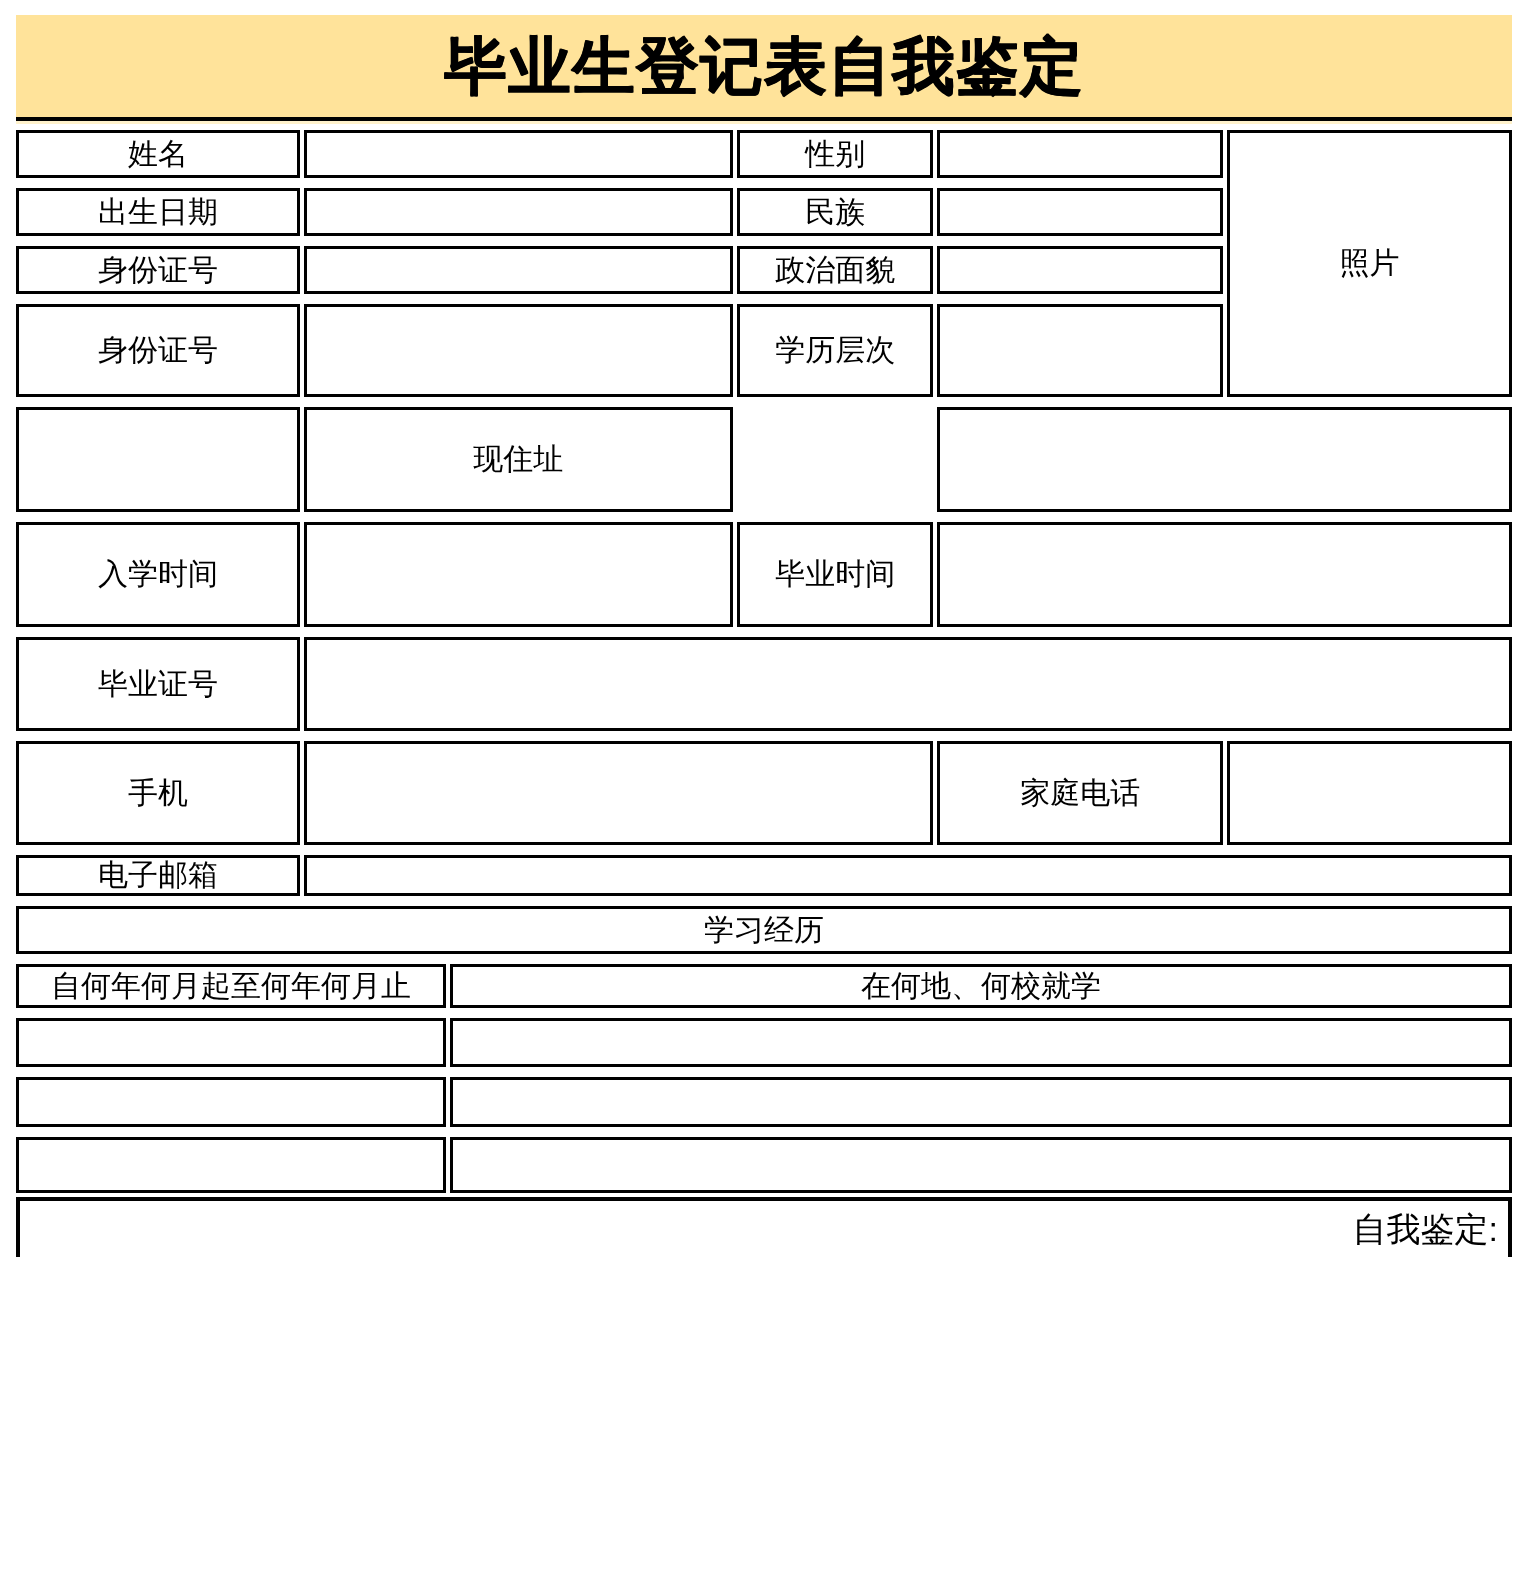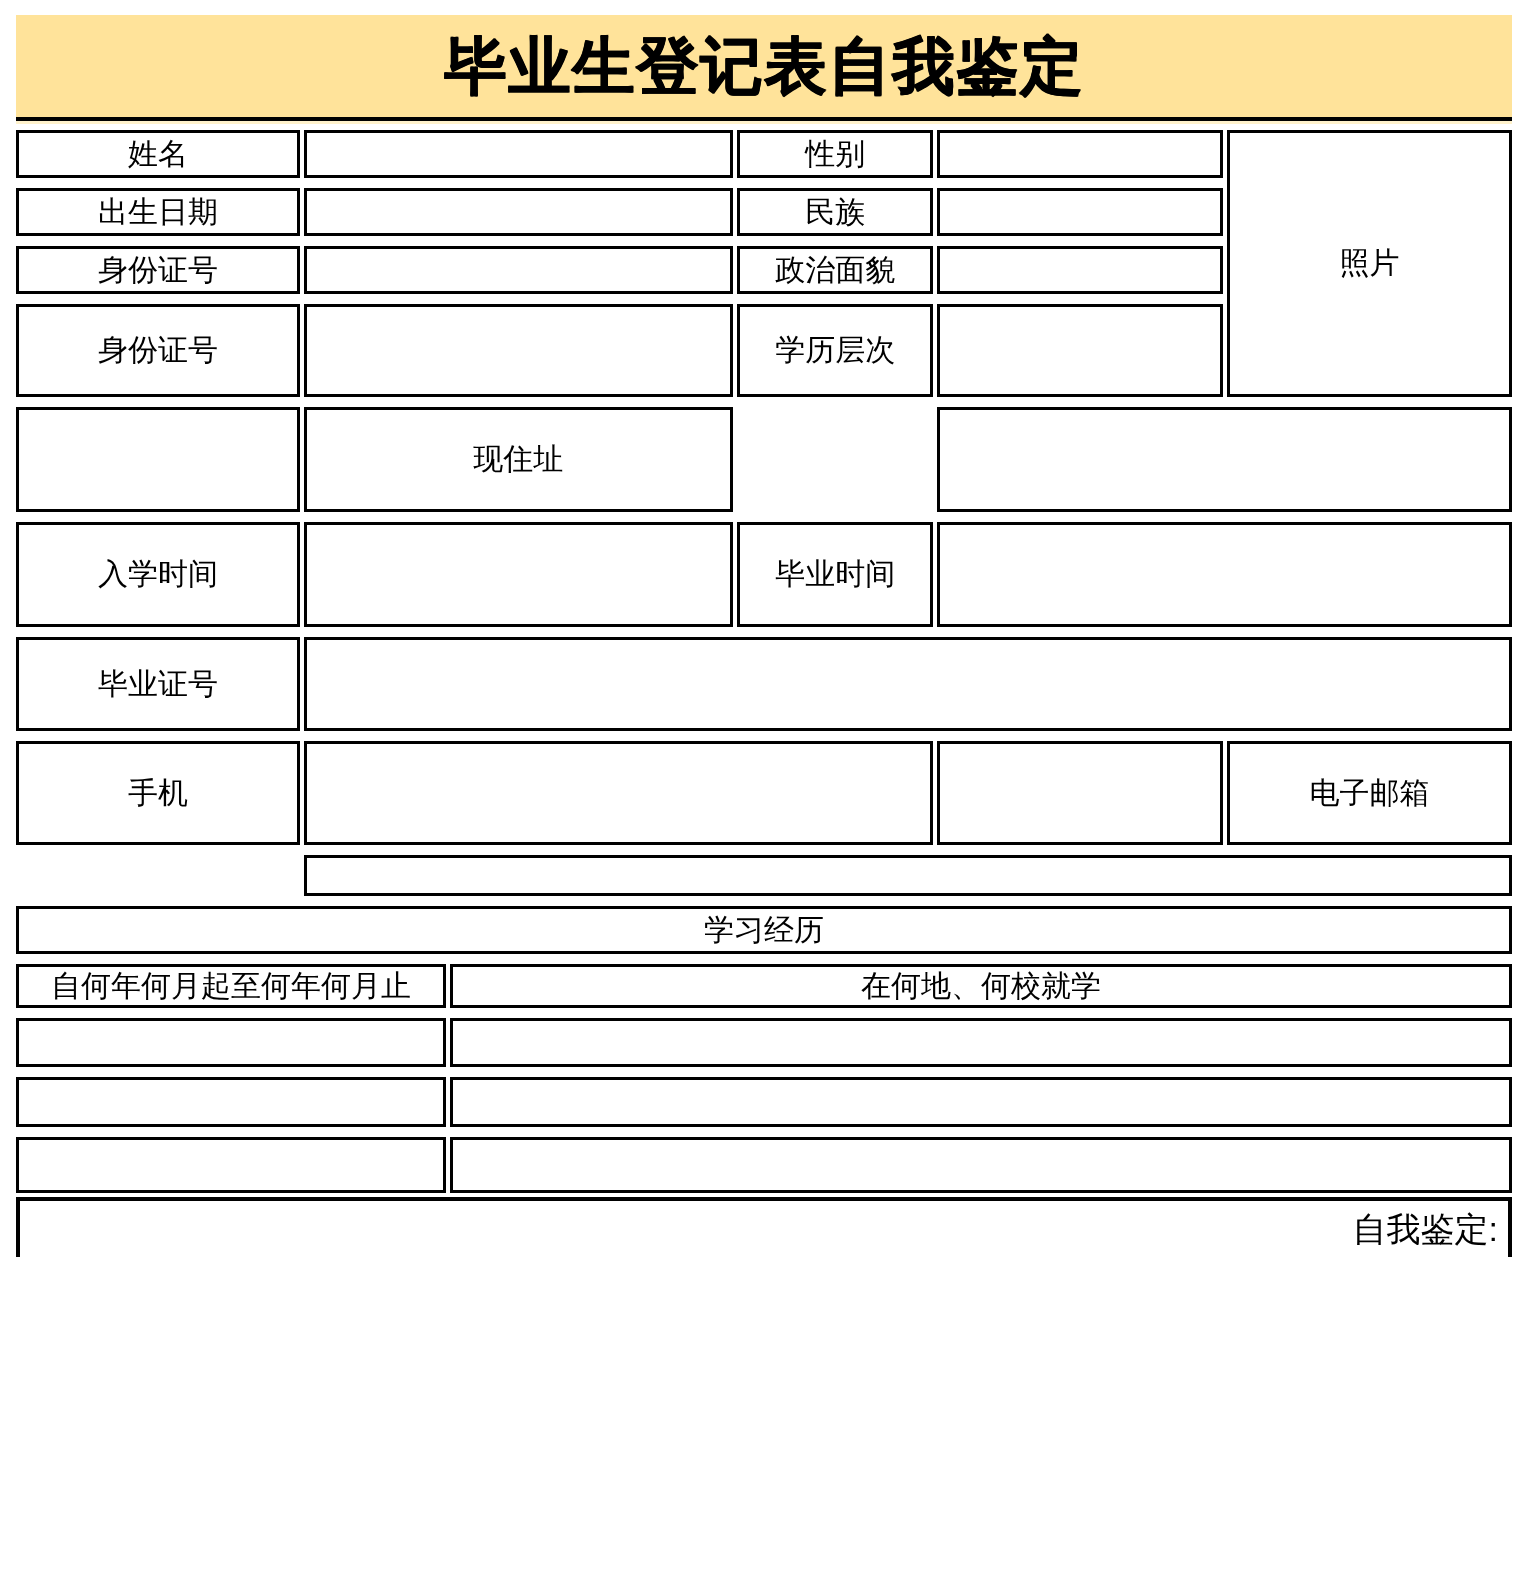--- a/index.html
+++ b/index.html
@@ -121,20 +121,21 @@
     <div class="cell">入学时间</div>
     <div class="cell"></div>
     <div class="cell">毕业时间</div>
     <div class="cell span-de"></div>
 
     <div class="cell">毕业证号</div>
     <div class="cell span-be"></div>
 
     <div class="cell">手机</div>
     <div class="cell span-bc"></div>
+    <div class="cell">家庭电话</div>
     <div class="cell"></div>
 
     <div class="cell">电子邮箱</div>
     <div class="cell span-be"></div>
   </div>
 
   <div class="grid grid-study">
     <div class="cell span-full">学习经历</div>
     <div class="cell">自何年何月起至何年何月止</div>
     <div class="cell">在何地、何校就学</div>

